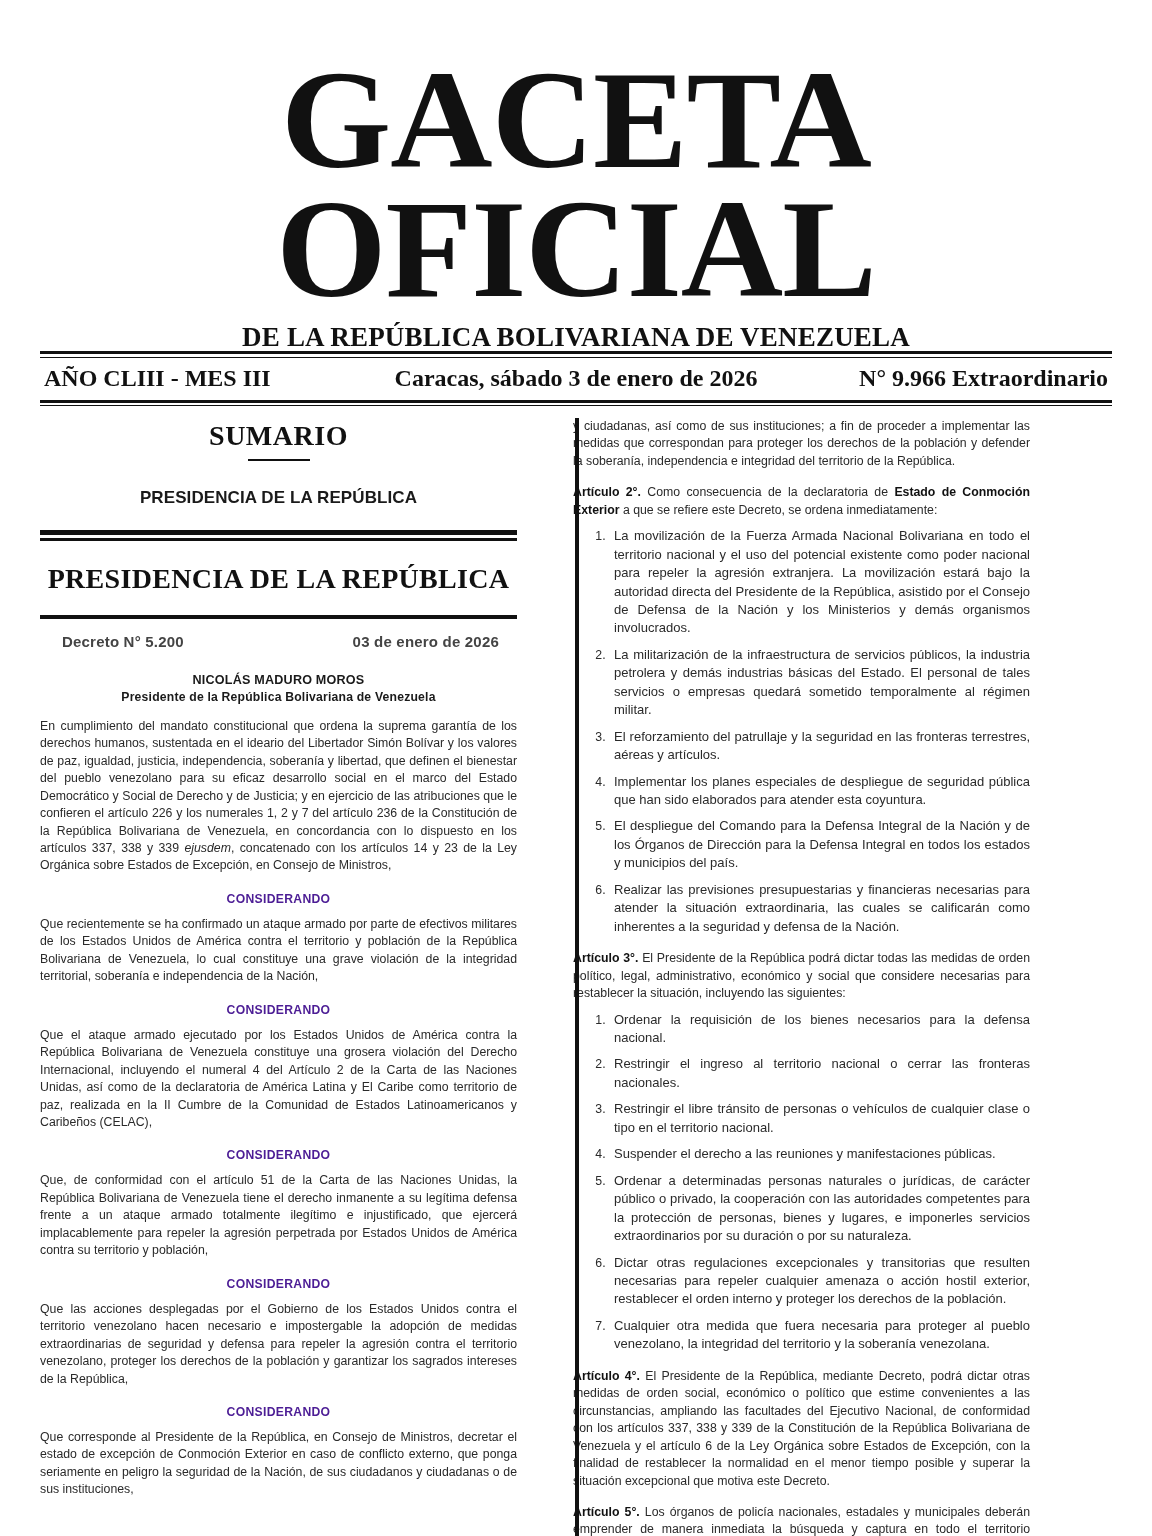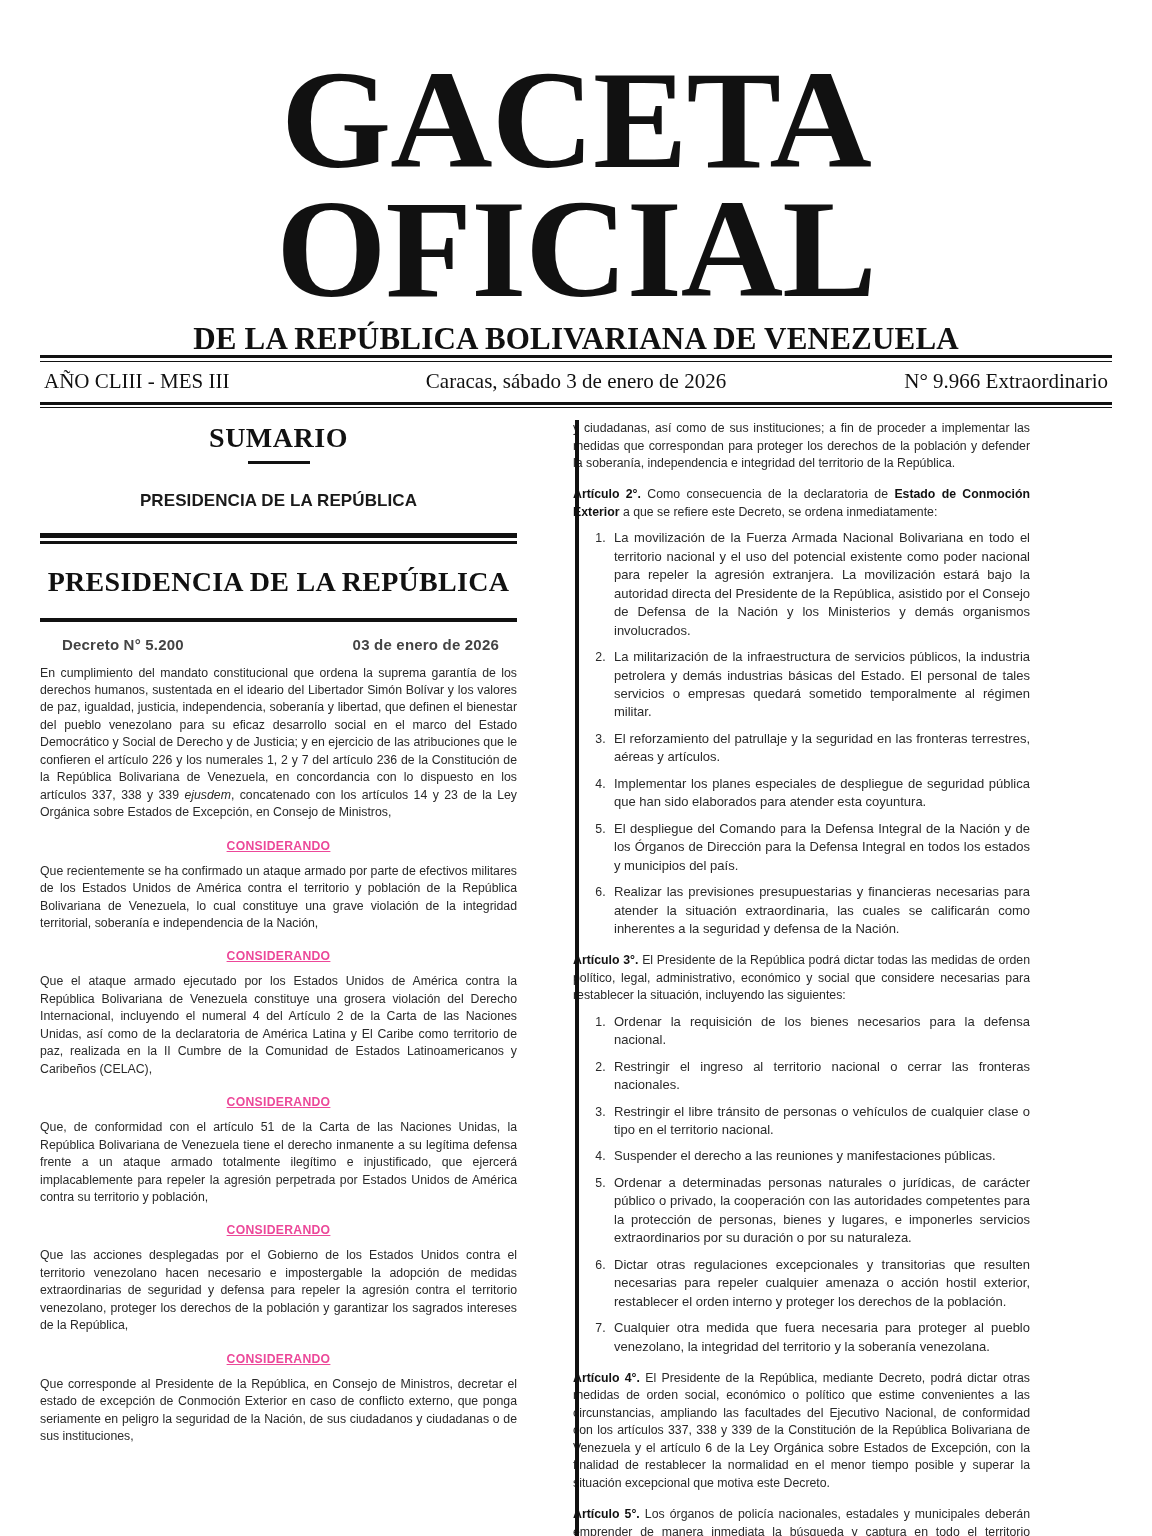--- a/index.html
+++ b/index.html
@@ -33,21 +33,21 @@
     font-size: 139px;
     line-height: 0.93;
     letter-spacing: -1px;
     margin: 0;
     color: #111;
     transform: scaleX(1.02);
   }
   .masthead-sub {
     font-family: "Liberation Serif", serif;
     font-weight: bold;
-    font-size: 31px;
+    font-size: 27px;
     line-height: 1.05;
     margin: 8px 0 0 0;
     letter-spacing: 0.2px;
     color: #111;
     transform: scaleX(1.0);
   }
 
   
   .rule-double {
     margin: 0 40px;
@@ -59,22 +59,22 @@
   .rule-double.tight { height: 2px; }
 
   
   .issue-bar {
     display: flex;
     align-items: center;
     justify-content: space-between;
     margin: 0 40px;
     padding: 7px 4px 8px 4px;
     font-family: "Liberation Serif", serif;
-    font-weight: normal;
-    font-size: 21px;
+    font-weight: bold;
+    font-size: 24px;
     color: #111;
   }
   .issue-bar .center { flex: 1; text-align: center; }
   .issue-bar .left { width: 270px; text-align: left; }
   .issue-bar .right { width: 270px; text-align: right; }
 
   
   .columns {
     position: relative;
     display: flex;
@@ -183,22 +183,21 @@
   }
   p.body.tight { margin-top: 10px; }
   p.body em { font-style: italic; }
 
   .considerando {
     text-align: center;
     font-weight: bold;
     font-size: 12.2px;
     letter-spacing: 0.3px;
     margin: 17px 0 0 0;
-    color: #ec4899;
-    text-decoration: underline;
+    color: #4c1d95;
   }
 
   
   .article {
     text-align: justify;
     font-size: 12.3px;
     line-height: 1.42;
     margin: 14px 0 0 0;
     color: #2a2a2a;
   }
@@ -256,20 +255,24 @@
 
       <div class="section-heading">PRESIDENCIA DE LA REPÚBLICA</div>
 
       <div class="rule-heavy-single"></div>
 
       <div class="decree-meta">
         <span>Decreto N° 5.200</span>
         <span>03 de enero de 2026</span>
       </div>
 
+      <div class="signer">
+        <div>NICOLÁS MADURO MOROS</div>
+        <div class="role">Presidente de la República Bolivariana de Venezuela</div>
+      </div>
 
       <p class="body"><span>En cumplimiento del mandato constitucional que ordena la suprema garantía de los derechos humanos, sustentada en el ideario del Libertador Simón Bolívar y los valores de paz, igualdad, justicia, independencia, soberanía y libertad, que definen el bienestar del pueblo venezolano para su eficaz desarrollo social en el marco del Estado Democrático y Social de Derecho y de Justicia; y en ejercicio de las atribuciones que le confieren el artículo 226 y los numerales 1, 2 y 7 del artículo 236 de la Constitución de la República Bolivariana de Venezuela, en concordancia con lo dispuesto en los artículos 337, 338 y 339 </span><em>ejusdem</em><span>, concatenado con los artículos 14 y 23 de la Ley Orgánica sobre Estados de Excepción, en Consejo de Ministros,</span></p>
 
       <div class="considerando">CONSIDERANDO</div>
       <p class="body tight">Que recientemente se ha confirmado un ataque armado por parte de efectivos militares de los Estados Unidos de América contra el territorio y población de la República Bolivariana de Venezuela, lo cual constituye una grave violación de la integridad territorial, soberanía e independencia de la Nación,</p>
 
       <div class="considerando">CONSIDERANDO</div>
       <p class="body tight">Que el ataque armado ejecutado por los Estados Unidos de América contra la República Bolivariana de Venezuela constituye una grosera violación del Derecho Internacional, incluyendo el numeral 4 del Artículo 2 de la Carta de las Naciones Unidas, así como de la declaratoria de América Latina y El Caribe como territorio de paz, realizada en la II Cumbre de la Comunidad de Estados Latinoamericanos y Caribeños (CELAC),</p>
 
       <div class="considerando">CONSIDERANDO</div>

